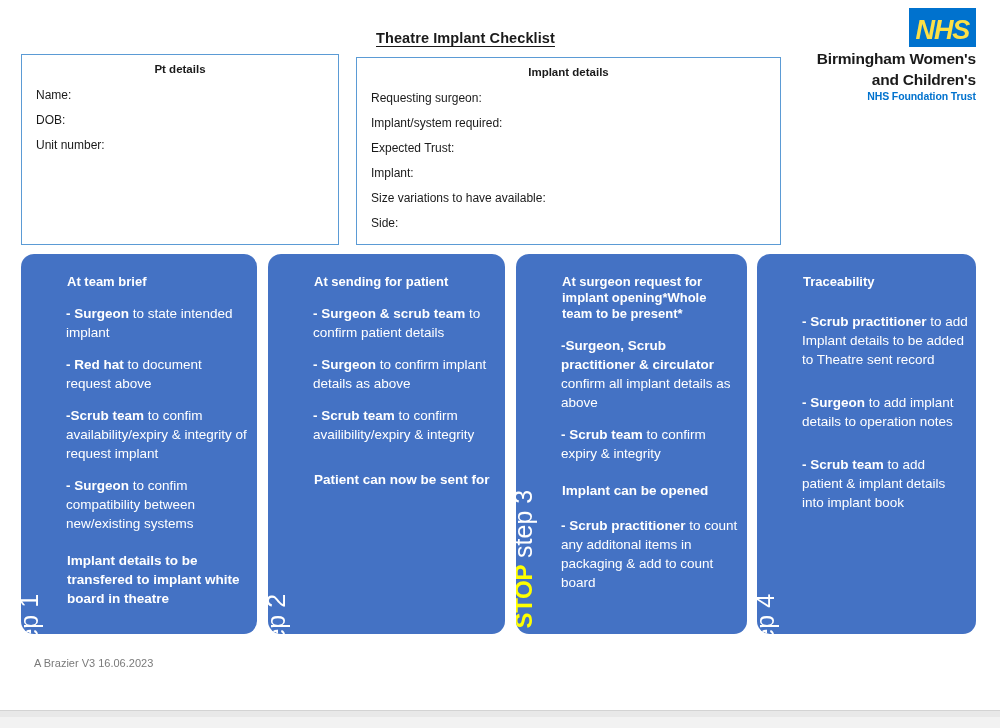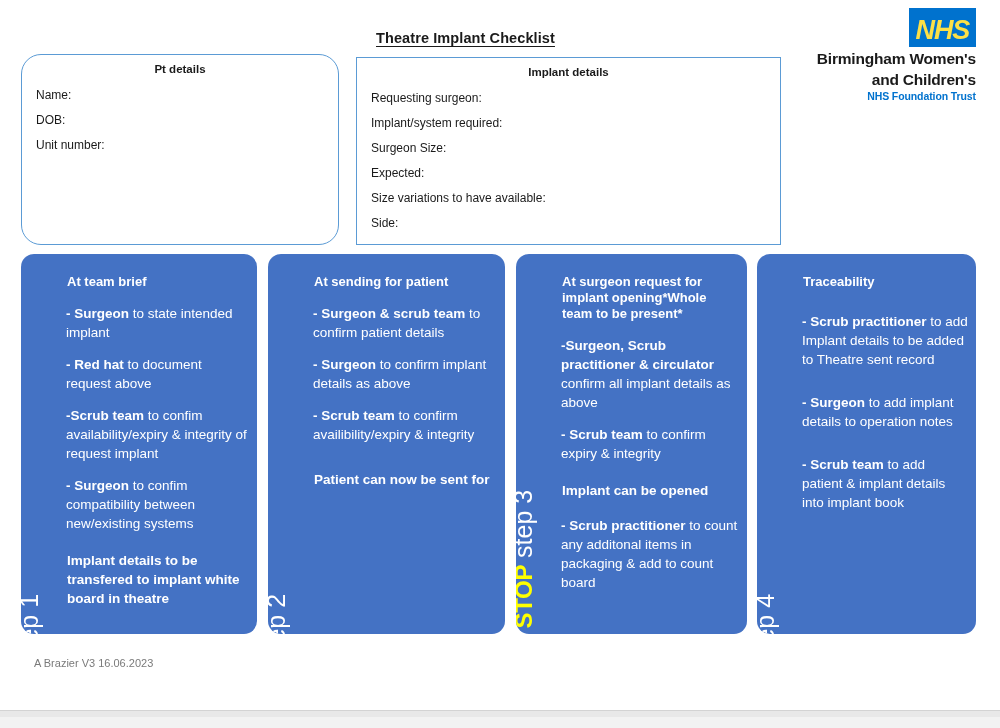--- a/index.html
+++ b/index.html
@@ -33,21 +33,21 @@
   }
   .nhs-trust-sub {
     color: #0072CE; font-weight: bold; font-size: 10.5px; line-height: 13px;
     margin-top: 2px; letter-spacing: -.1px;
   }
 
   
   .detail-box {
     position: absolute; border: 1px solid #5B9BD5; background: #ffffff;
   }
-  #pt-details-box  { left: 21px;  top: 54px; width: 318px; height: 191px; border-radius: 20px; }
+  #pt-details-box  { left: 21px;  top: 54px; width: 318px; height: 191px; }
   #imp-details-box { left: 356px; top: 57px; width: 425px; height: 188px; }
   .box-heading {
     text-align: center; font-size: 11.5px; font-weight: bold; color: #1a1a1a;
     margin-top: 8px;
   }
   .field-list { margin-top: 8px; }
   .field-row {
     font-size: 12px; color: #1a1a1a; padding: 0 0 0 14px; line-height: 25px;
   }
 
@@ -142,22 +142,22 @@
       <div class="field-row">DOB:</div>
       <div class="field-row">Unit number:</div>
     </div>
   </div>
 
   <div class="detail-box" id="imp-details-box">
     <div class="box-heading">Implant details</div>
     <div class="field-list">
       <div class="field-row">Requesting surgeon:</div>
       <div class="field-row">Implant/system required:</div>
-      <div class="field-row">Surgeon Size:</div>
-      <div class="field-row">Expected:</div>
+      <div class="field-row">Expected Trust:</div>
+      <div class="field-row">Implant:</div>
       <div class="field-row">Size variations to have available:</div>
       <div class="field-row">Side:</div>
     </div>
   </div>
 
   <div class="steps-layer">
 
     <div class="step-box" id="step-box-1">
       <div class="rot-label">
         <div class="rot-inner"><span>step 1</span></div>

